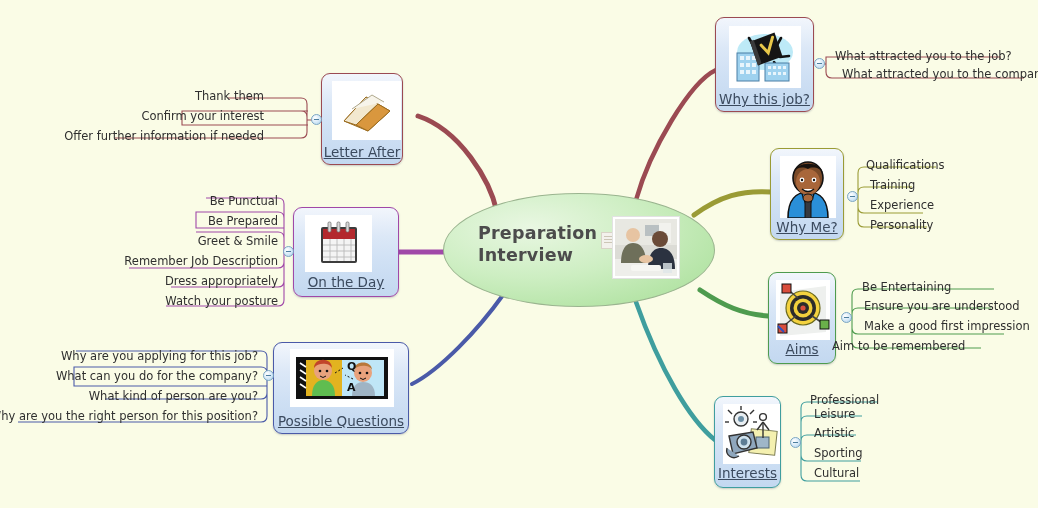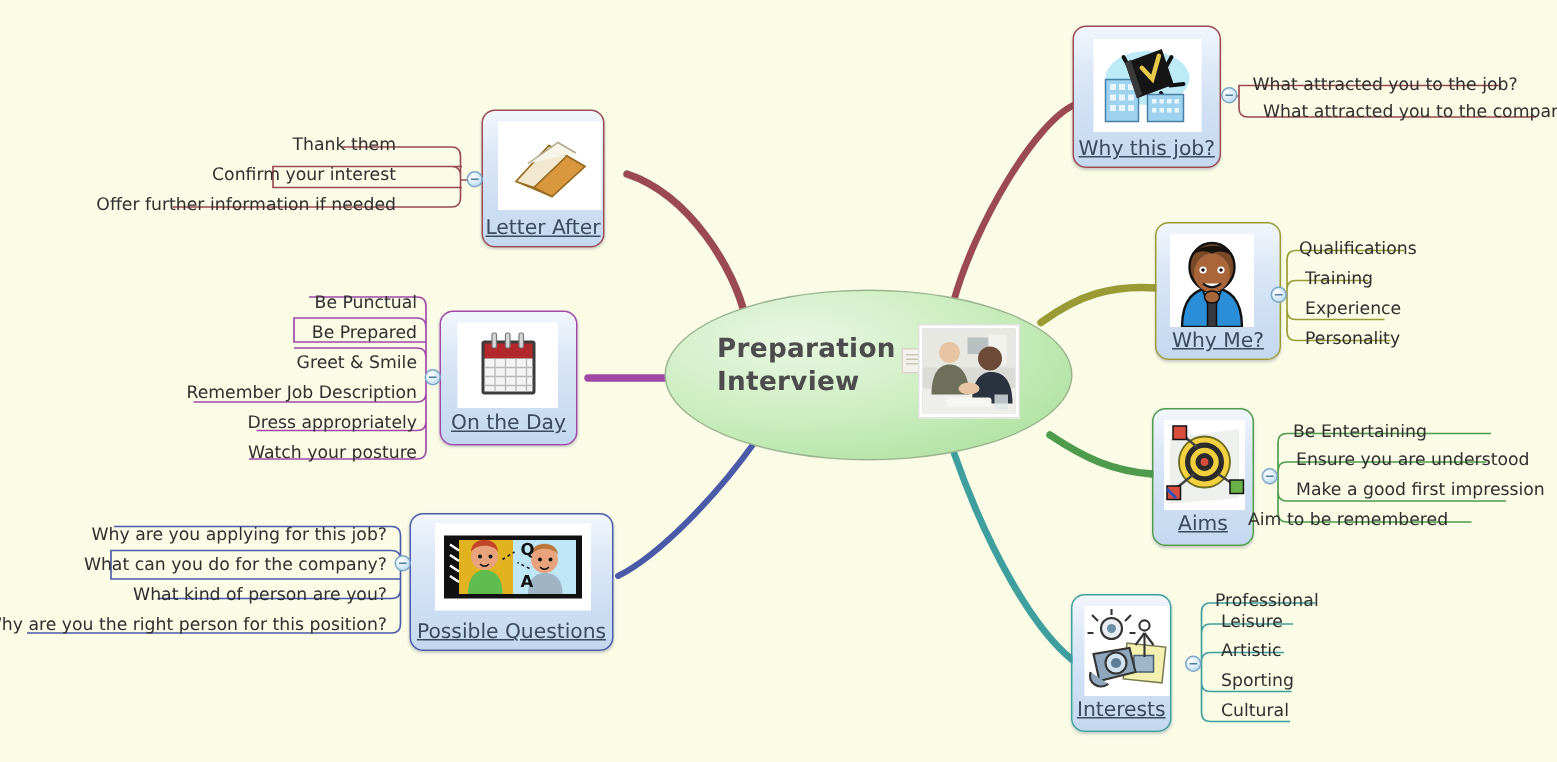--- a/index.html
+++ b/index.html
@@ -210,21 +210,21 @@
     <div class="node-label" style="top:73px;">Why this job?</div>
   </div>
   <div class="collapse" style="left:814px;top:58px;"></div>
   <div class="sub r" style="left:831px;top:51px;">
     <span>What attracted you to the job?</span>
   </div>
   <div class="sub r" style="left:838px;top:69px;">
     <span>What attracted you to the company?</span>
   </div>
 
-  <div class="node" style="left:770px;top:148px;width:84px;height:92px;border:1.4px solid #9a9b35;">
+  <div class="node" style="left:770px;top:148px;width:74px;height:92px;border:1.4px solid #9a9b35;">
     <div class="icon-box" style="left:9px;top:7px;width:56px;height:62px;">
       <svg viewBox="0 0 56 62" width="56" height="62">
         <rect width="56" height="62" fill="#fff"></rect>
         <path d="M8,62 C8,44 16,36 28,36 C40,36 48,44 48,62 Z" fill="#2a8fd8" stroke="#111" stroke-width="1.6"></path>
         <path d="M22,38 L28,54 L34,38 Z" fill="#4facf0" stroke="#111" stroke-width="1.2"></path>
         <rect x="25" y="44" width="6" height="18" fill="#36393f" stroke="#111" stroke-width="1"></rect>
         <ellipse cx="28" cy="22" rx="15" ry="16" fill="#7a4a28" stroke="#111" stroke-width="1.6"></ellipse>
         <ellipse cx="28" cy="26" rx="12" ry="13" fill="#a8663a"></ellipse>
         <path d="M14,16 C16,6 40,4 43,17 C41,12 32,10 28,13 C22,10 16,12 14,16 Z" fill="#18120e"></path>
         <circle cx="22" cy="24" r="2.4" fill="#fff"></circle>
@@ -352,21 +352,21 @@
   <div class="sub l" style="right:770px;top:91px;">
     <span>Thank them</span>
   </div>
   <div class="sub l" style="right:770px;top:111px;">
     <span>Confirm your interest</span>
   </div>
   <div class="sub l" style="right:770px;top:131px;">
     <span>Offer further information if needed</span>
   </div>
 
-  <div class="node" style="left:293px;top:207px;width:92px;height:90px;border:1.4px solid #a048a8;">
+  <div class="node" style="left:293px;top:207px;width:106px;height:90px;border:1.4px solid #a048a8;">
     <div class="icon-box" style="left:11px;top:7px;width:67px;height:57px;">
       <svg viewBox="0 0 67 57" width="67" height="57">
         <rect width="67" height="57" fill="#fff"></rect>
         <rect x="16" y="12" width="36" height="36" rx="2" fill="#3c3c3c"></rect>
         <rect x="18" y="14" width="32" height="10" fill="#b3282d"></rect>
         <rect x="18" y="24" width="32" height="22" fill="#f4f4f4"></rect>
         <g stroke="#b9b9b9" stroke-width="0.9">
           <path d="M18,30 H50"></path>
             <path d="M18,36 H50"></path>
             <path d="M18,42 H50"></path>

